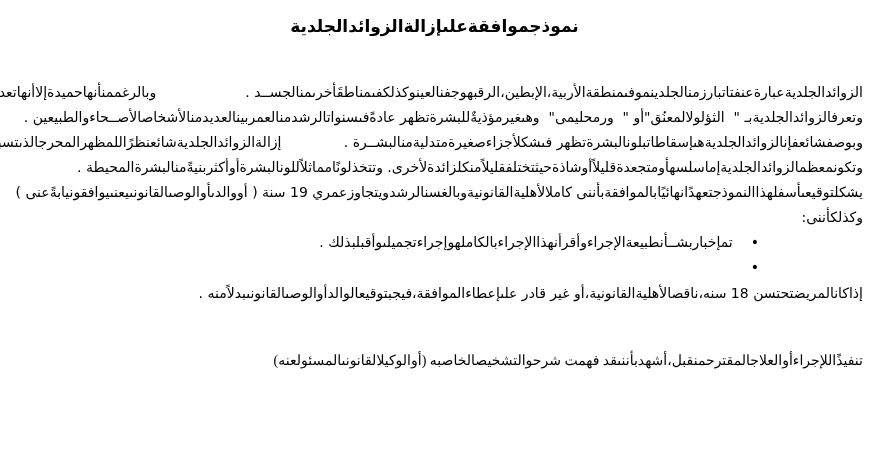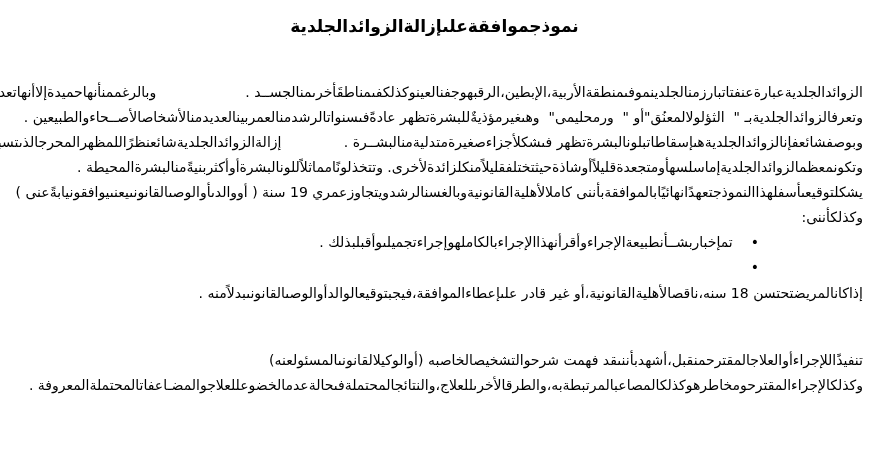--- a/index.html
+++ b/index.html
@@ -30,21 +30,21 @@
   .line {
     direction: rtl;
     text-align: right;
     white-space: pre;
     font-size: 14px;
     line-height: 25px;
   }
   .block-intro    { position: absolute; top: 80px;  right: 6px; left: 2px; }
   .block-bullets  { position: absolute; top: 230px; right: 6px; left: 2px; }
   .block-minor    { position: absolute; top: 281px; right: 6px; left: 2px; }
-  .block-ack      { position: absolute; top: 348px; right: 6px; left: 2px; }
+  .block-ack      { position: absolute; top: 348px; right: 6px; left: 2px; font-family: Liberation Serif, serif; }
   .block-final    { position: absolute; top: 426px; right: 104px; left: 2px; }
   .bullet-row {
     display: flex;
     flex-direction: row;
     direction: rtl;
     align-items: flex-start;
     padding-right: 104px;
     line-height: 25px;
   }
   .bullet-marker {
@@ -86,17 +86,16 @@
       <span class="bullet-marker">•</span>
     </div>
   </div>
 
   <div class="block-minor">
     <div class="line">إذاكانالمريضتحتسن 18 سنه،ناقصالأهليةالقانونية،أو غير قادر علىإعطاءالموافقة،فيجبتوقيعالوالدأوالوصىالقانونىبدلاًمنه .</div>
   </div>
 
   <div class="block-ack">
     <div class="line">تنفيذًاللإجراءأوالعلاجالمقترحمنقبل،أشهدبأننىقد فهمت شرحوالتشخيصالخاصبه (أوالوكيلالقانونىالمسئولعنه)</div>
-    <div class="line">وكذلكالإجراءالمقترحومخاطرهوكذلكالمصاعبالمرتبطةبه،والطرقالأخرىللعلاج،والنتائجالمحتملةفىحالةعدمالخضوعللعلاجوالمضـاعفاتالمحتملةالمعروفة .</div>
   </div>
 
 
 </div>
 
 </body></html>

